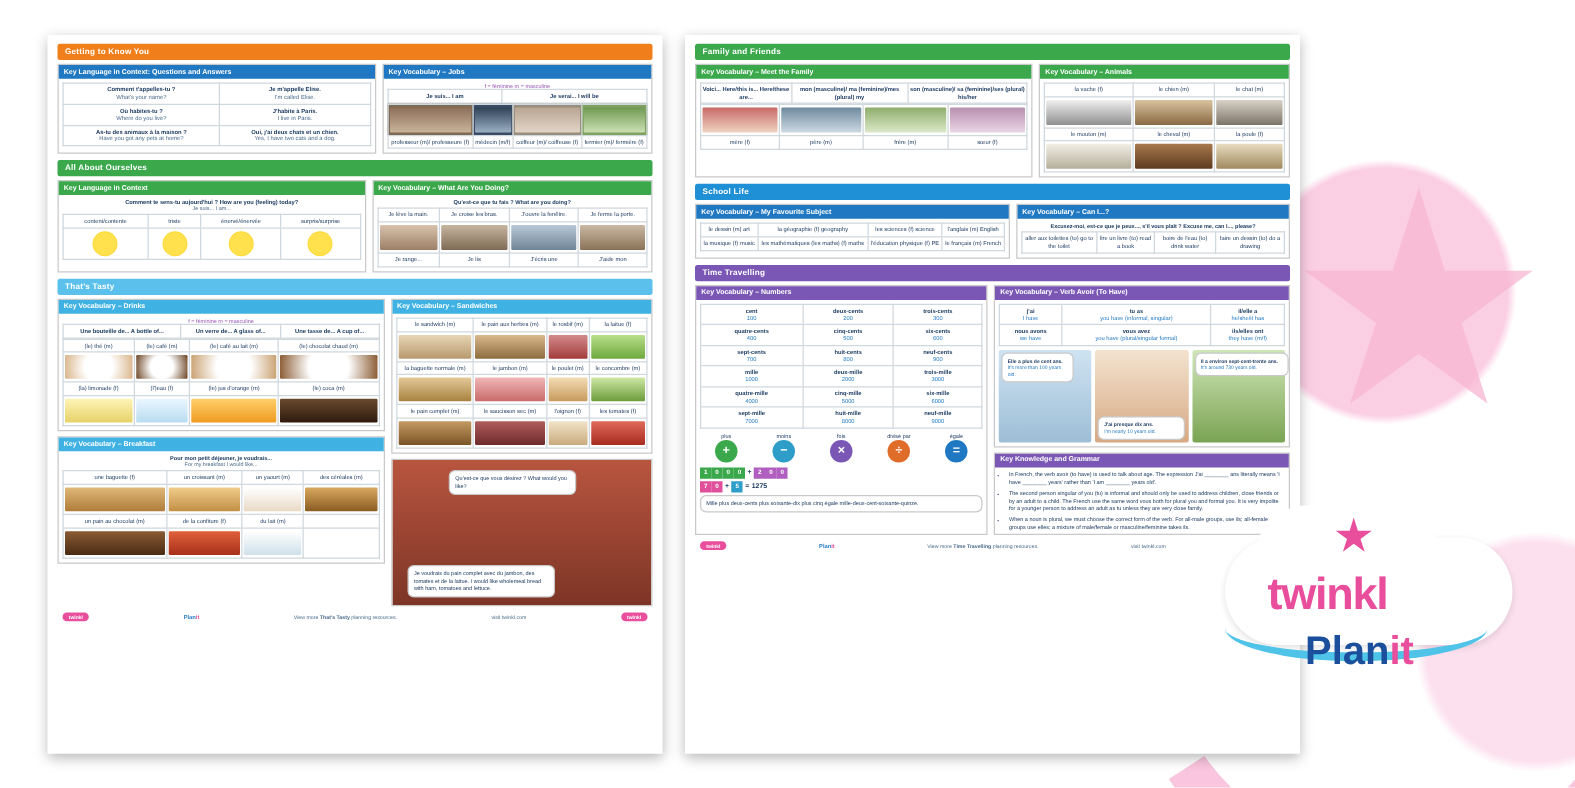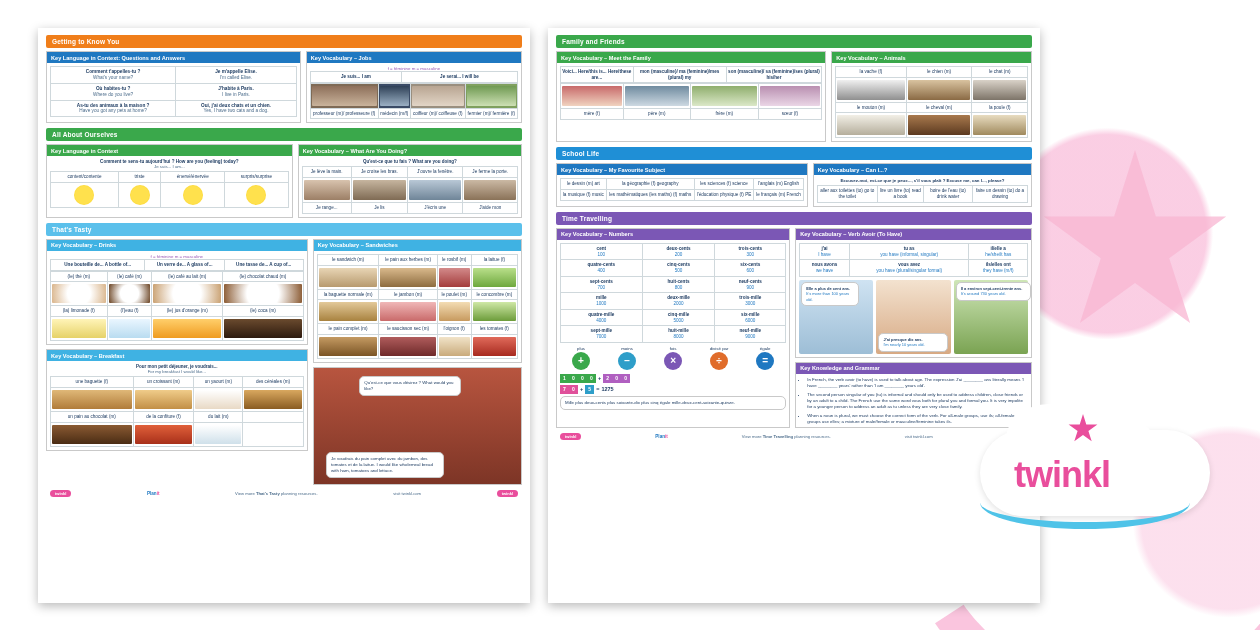--- a/index.html
+++ b/index.html
@@ -889,13 +889,14 @@
     <span class="twinkl-mini">twinkl</span>
   </div>
  </div>
 </div>
 
 <div class="twinkl-logo">
   <div class="cloud"></div>
   <div class="swoosh"></div>
   <div class="twinkl-star"></div>
   <div class="twinkl-word">twinkl</div>
+  <div class="planit-word"><span>Plan</span><span class="t">it</span></div>
 </div>
 
 </body></html>

